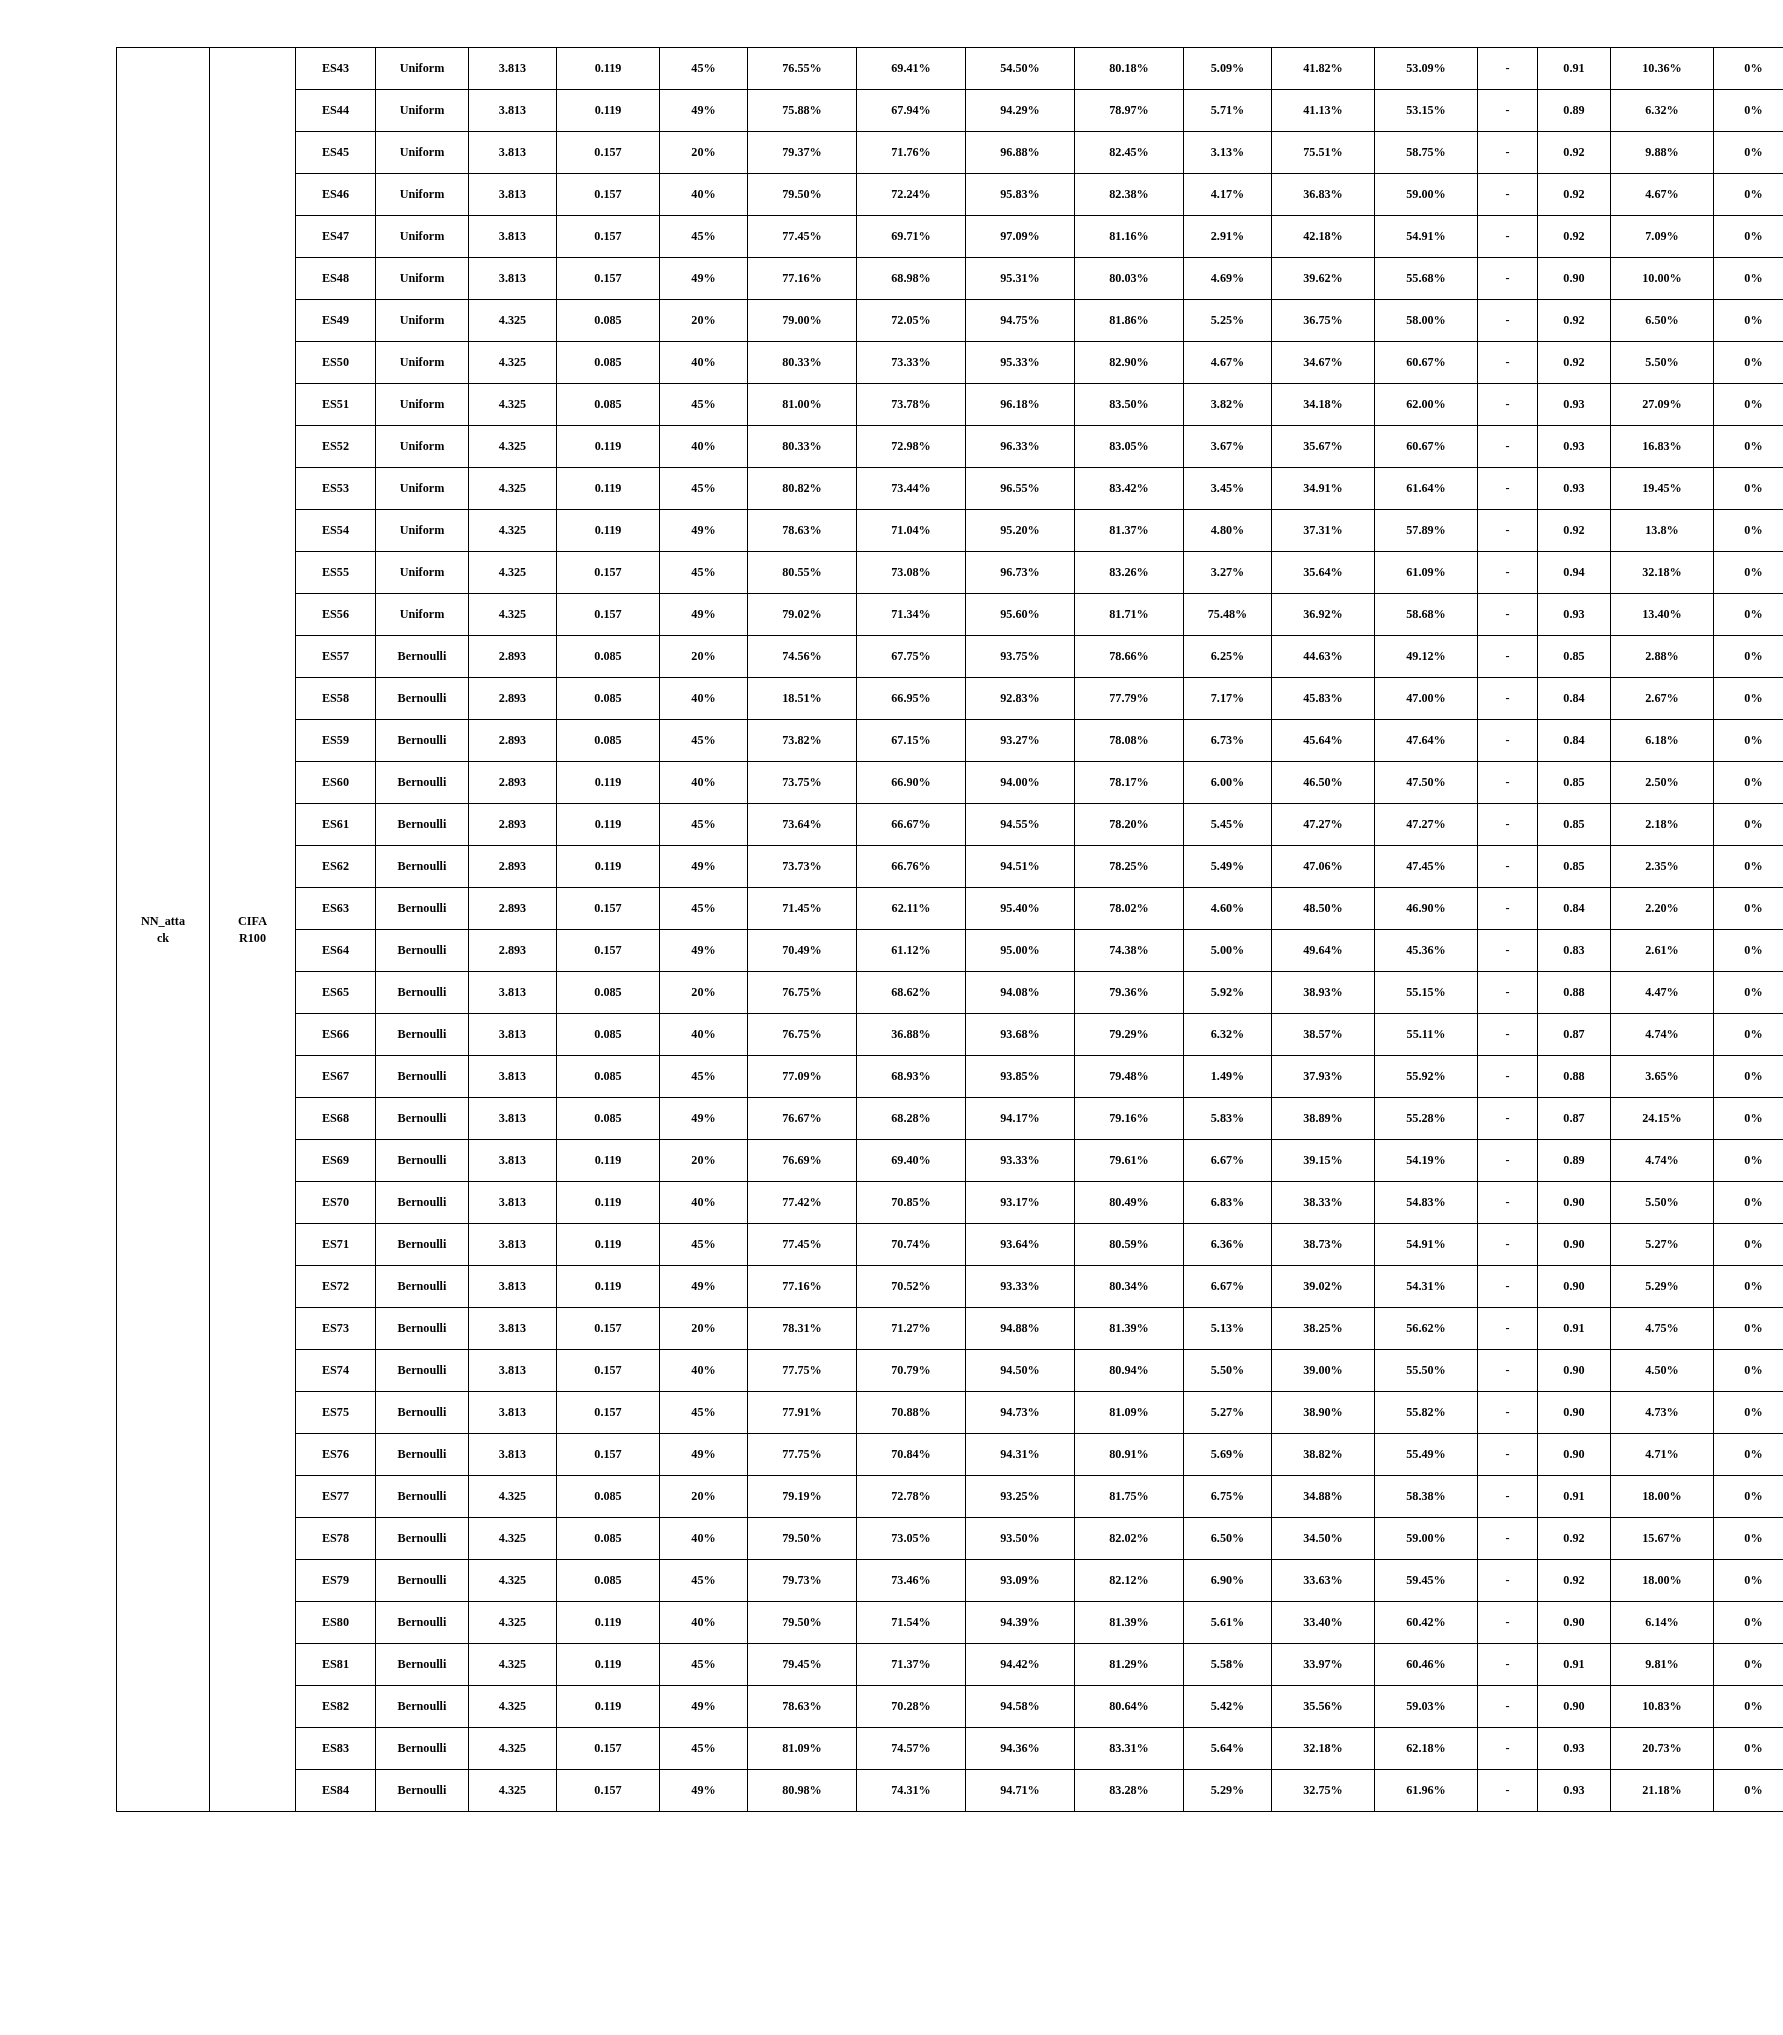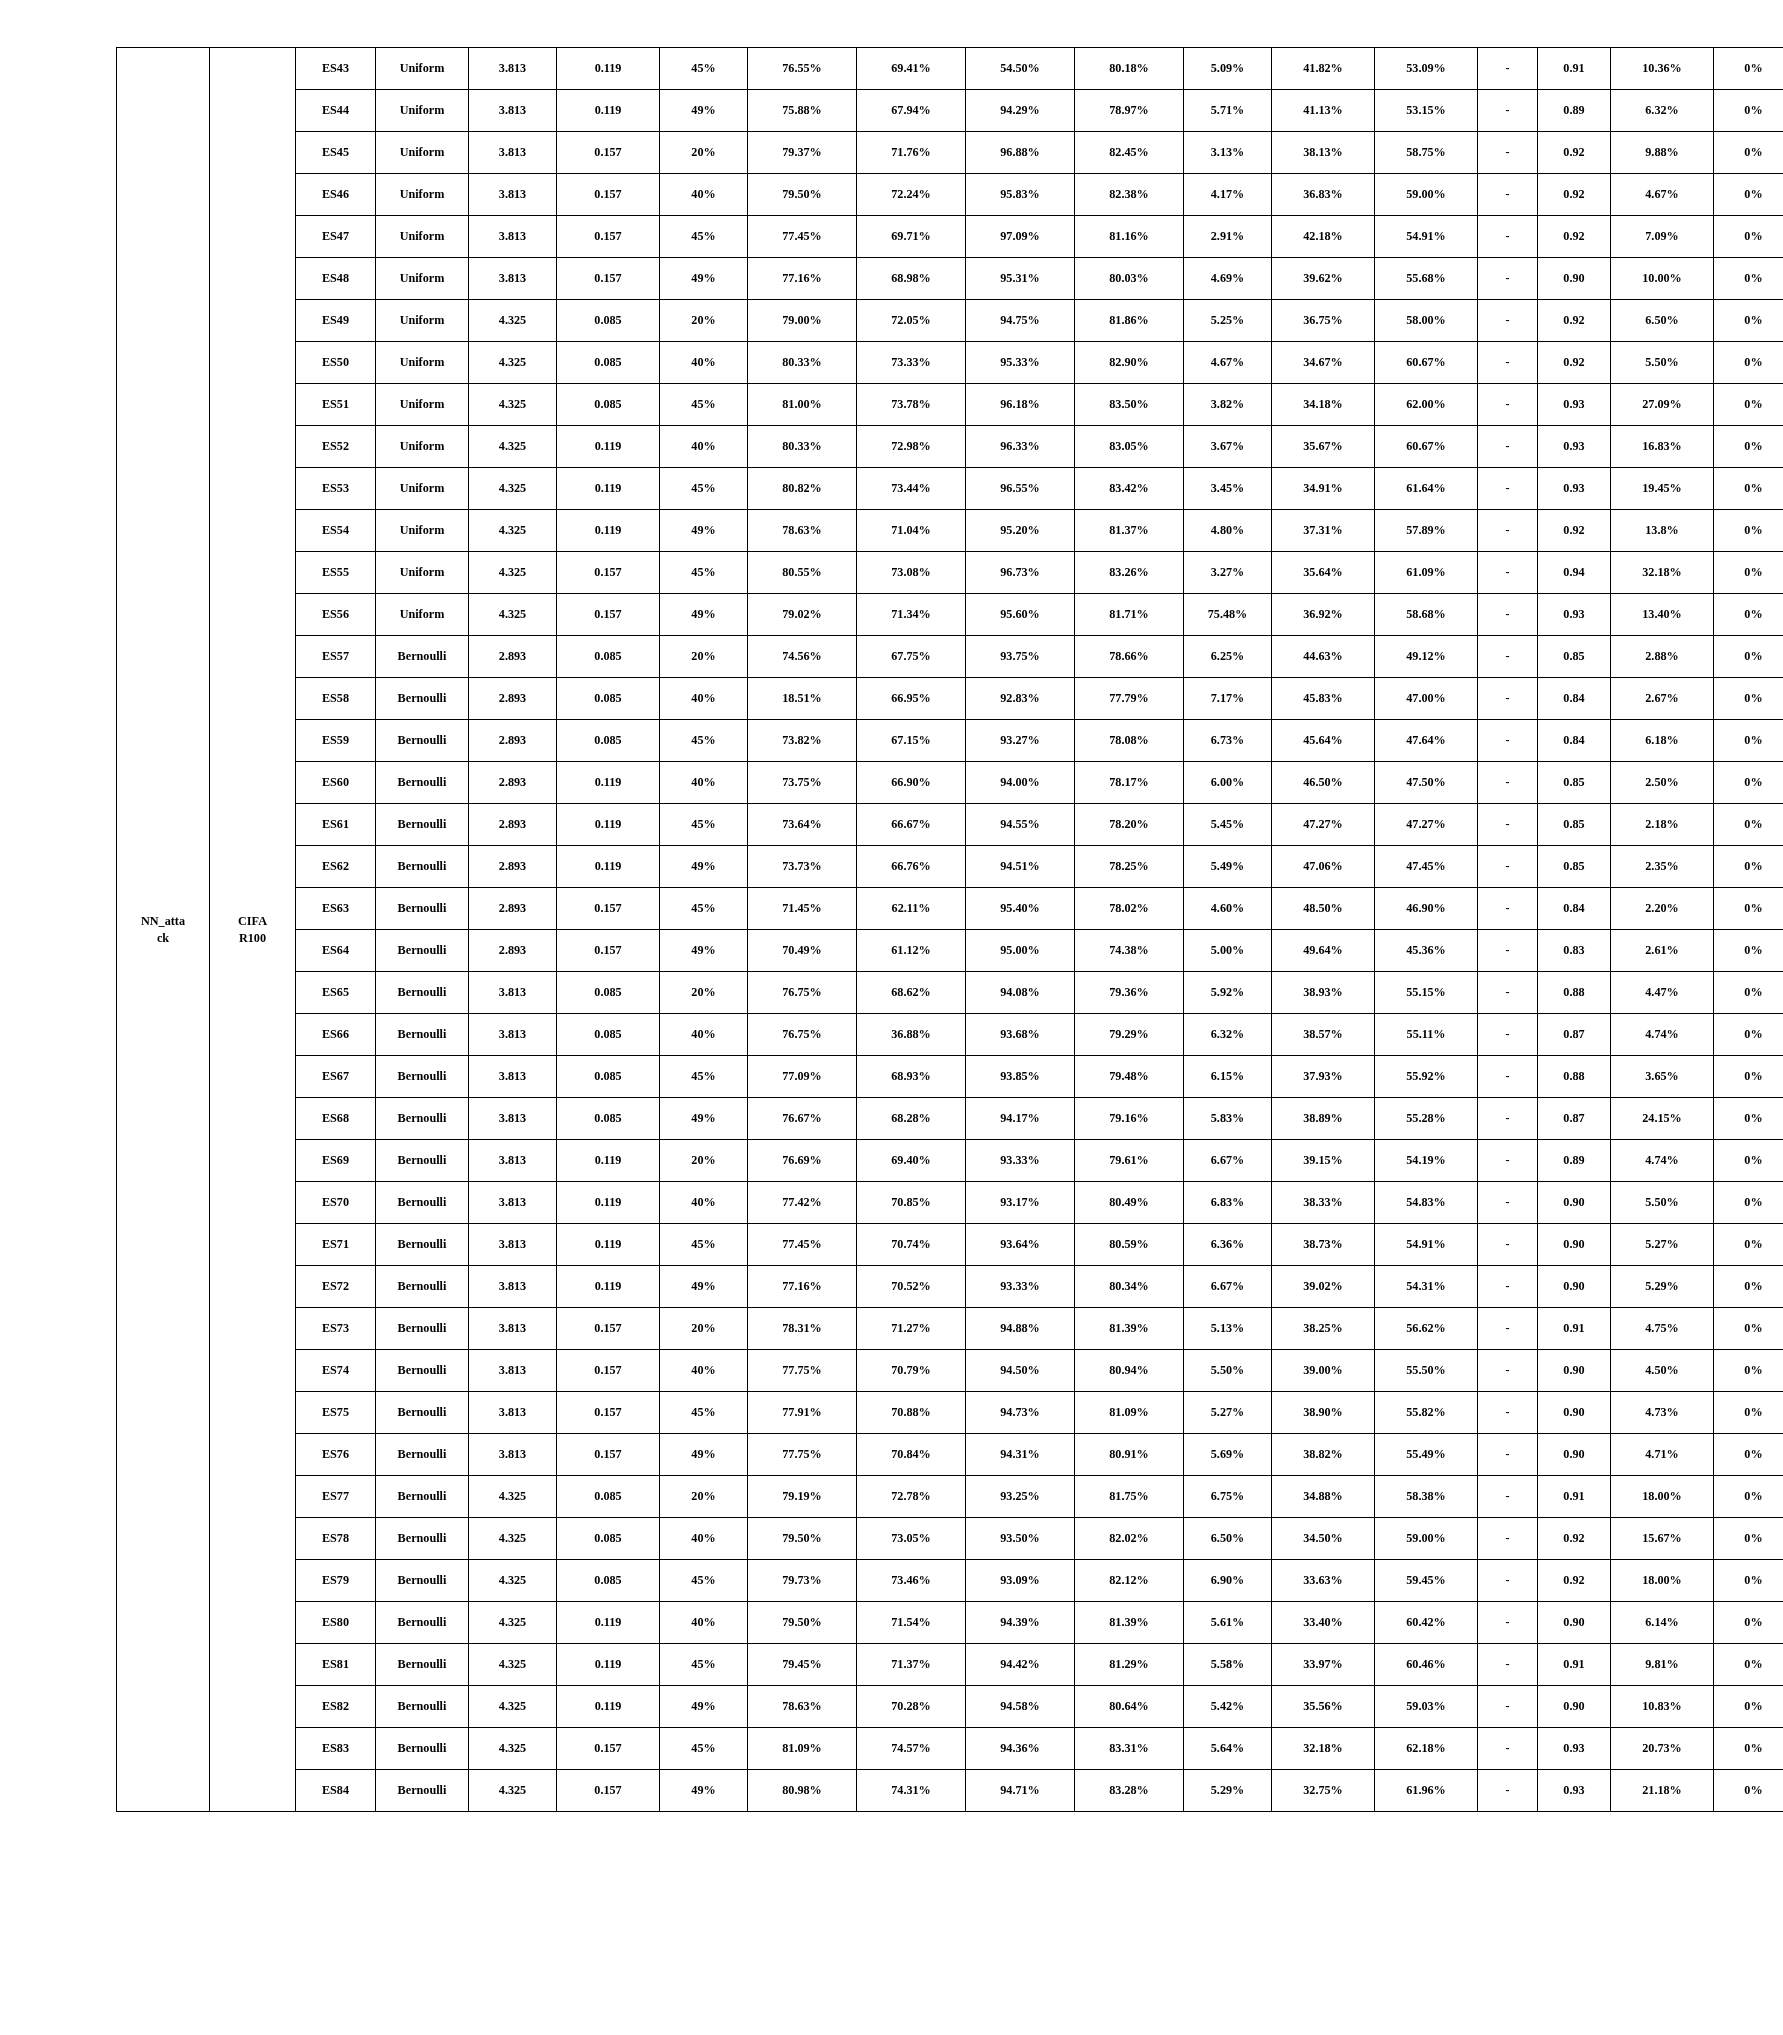--- a/index.html
+++ b/index.html
@@ -140,21 +140,21 @@
           <td>ES45</td>
           <td>Uniform</td>
           <td>3.813</td>
           <td>0.157</td>
           <td>20%</td>
           <td>79.37%</td>
           <td>71.76%</td>
           <td>96.88%</td>
           <td>82.45%</td>
           <td>3.13%</td>
-          <td>38.13%</td>
+          <td>75.51%</td>
           <td>58.75%</td>
           <td>-</td>
           <td>0.92</td>
           <td>9.88%</td>
           <td>0%</td>
         </tr>
         <tr>
           <td>ES46</td>
           <td>Uniform</td>
           <td>3.813</td>
@@ -535,21 +535,21 @@
         <tr>
           <td>ES67</td>
           <td>Bernoulli</td>
           <td>3.813</td>
           <td>0.085</td>
           <td>45%</td>
           <td>77.09%</td>
           <td>68.93%</td>
           <td>93.85%</td>
           <td>79.48%</td>
-          <td>6.15%</td>
+          <td>1.49%</td>
           <td>37.93%</td>
           <td>55.92%</td>
           <td>-</td>
           <td>0.88</td>
           <td>3.65%</td>
           <td>0%</td>
         </tr>
         <tr>
           <td>ES68</td>
           <td>Bernoulli</td>

